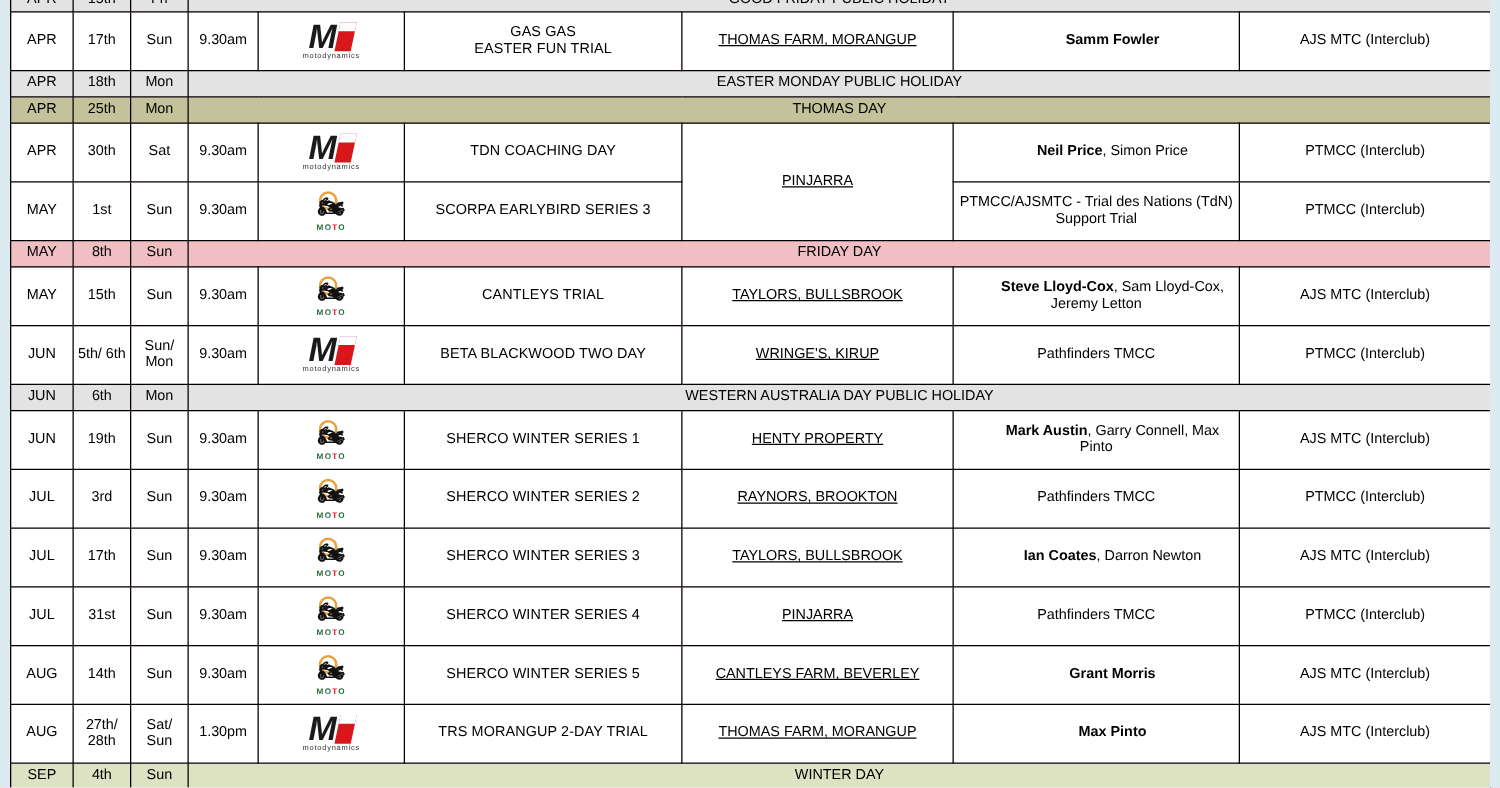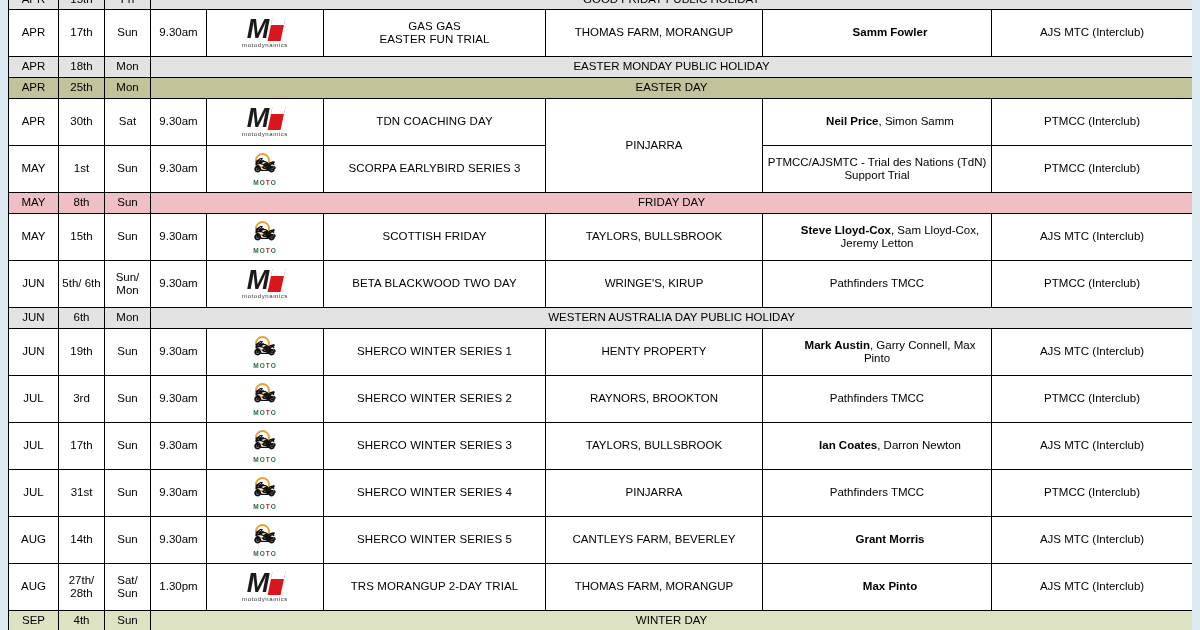--- a/index.html
+++ b/index.html
@@ -55,21 +55,21 @@
   col.c-venue { width: 217px; }
   col.c-officials { width: 229px; }
   col.c-club { width: 201px; }
 
   tr.evt td { height: 47px; }
   tr.hol td { height: 21px; }
 
   td.mon, td.day, td.dow { font-size: 11.5px; }
   td.time { font-size: 11.5px; }
   td.event { font-size: 11.5px; letter-spacing: .1px; }
-  td.venue { font-size: 11.5px; }
+  td.venue { font-size: 11.5px; text-decoration: underline; }
   td.officials { font-size: 11.5px; }
   td.club { font-size: 11.5px; }
 
   td.holiday {
     font-size: 11.5px;
     font-weight: normal;
   }
   .hol-grey td.holiday, .hol-grey td.mon, .hol-grey td.day, .hol-grey td.dow { background: #e3e3e3; }
   .hol-olive td.holiday, .hol-olive td.mon, .hol-olive td.day, .hol-olive td.dow { background: #c2c39a; }
   .hol-pink td.holiday, .hol-pink td.mon, .hol-pink td.day, .hol-pink td.dow { background: #f0bfc3; }
@@ -212,41 +212,41 @@
         <td class="mon">APR</td>
         <td class="day">18th</td>
         <td class="dow">Mon</td>
         <td class="holiday" colspan="6">EASTER MONDAY PUBLIC HOLIDAY</td>
       </tr>
 
       <tr class="hol hol-olive">
         <td class="mon">APR</td>
         <td class="day">25th</td>
         <td class="dow">Mon</td>
-        <td class="holiday" colspan="6">EASTER DAY</td>
+        <td class="holiday" colspan="6">THOMAS DAY</td>
       </tr>
 
       <tr class="evt">
         <td class="mon">APR</td>
         <td class="day">30th</td>
         <td class="dow">Sat</td>
         <td class="time">9.30am</td>
         <td>
           <div class="logo-wrap">
             <div class="md-logo">
                 <span class="md-m">M</span>
                 <span class="md-red"></span>
               </div>
             <div class="md-sub">motodynamics</div>
           </div>
         </td>
         <td class="event">TDN COACHING DAY</td>
         <td class="venue" rowspan="2">PINJARRA</td>
         <td class="officials">
-          <span class="bold">Neil Price</span><span>, Simon Samm</span>
+          <span class="bold">Neil Price</span><span>, Simon Price</span>
         </td>
         <td class="club">PTMCC (Interclub)</td>
       </tr>
 
       <tr class="evt">
         <td class="mon">MAY</td>
         <td class="day">1st</td>
         <td class="dow">Sun</td>
         <td class="time">9.30am</td>
         <td>
@@ -277,21 +277,21 @@
         <td class="time">9.30am</td>
         <td>
           <div class="logo-wrap moto-logo">
             <div class="moto-emblem">
               <div class="circ"></div>
               <div class="rider">🏍</div>
             </div>
             <div class="moto-word">MO<span class="t">T</span>O</div>
           </div>
         </td>
-        <td class="event">SCOTTISH FRIDAY</td>
+        <td class="event">CANTLEYS TRIAL</td>
         <td class="venue">TAYLORS, BULLSBROOK</td>
         <td class="officials">
           <span class="bold">Steve Lloyd-Cox</span><span>, Sam Lloyd-Cox, Jeremy Letton</span>
         </td>
         <td class="club">AJS MTC (Interclub)</td>
       </tr>
 
       <tr class="evt">
         <td class="mon">JUN</td>
         <td class="day">5th/ 6th</td>

